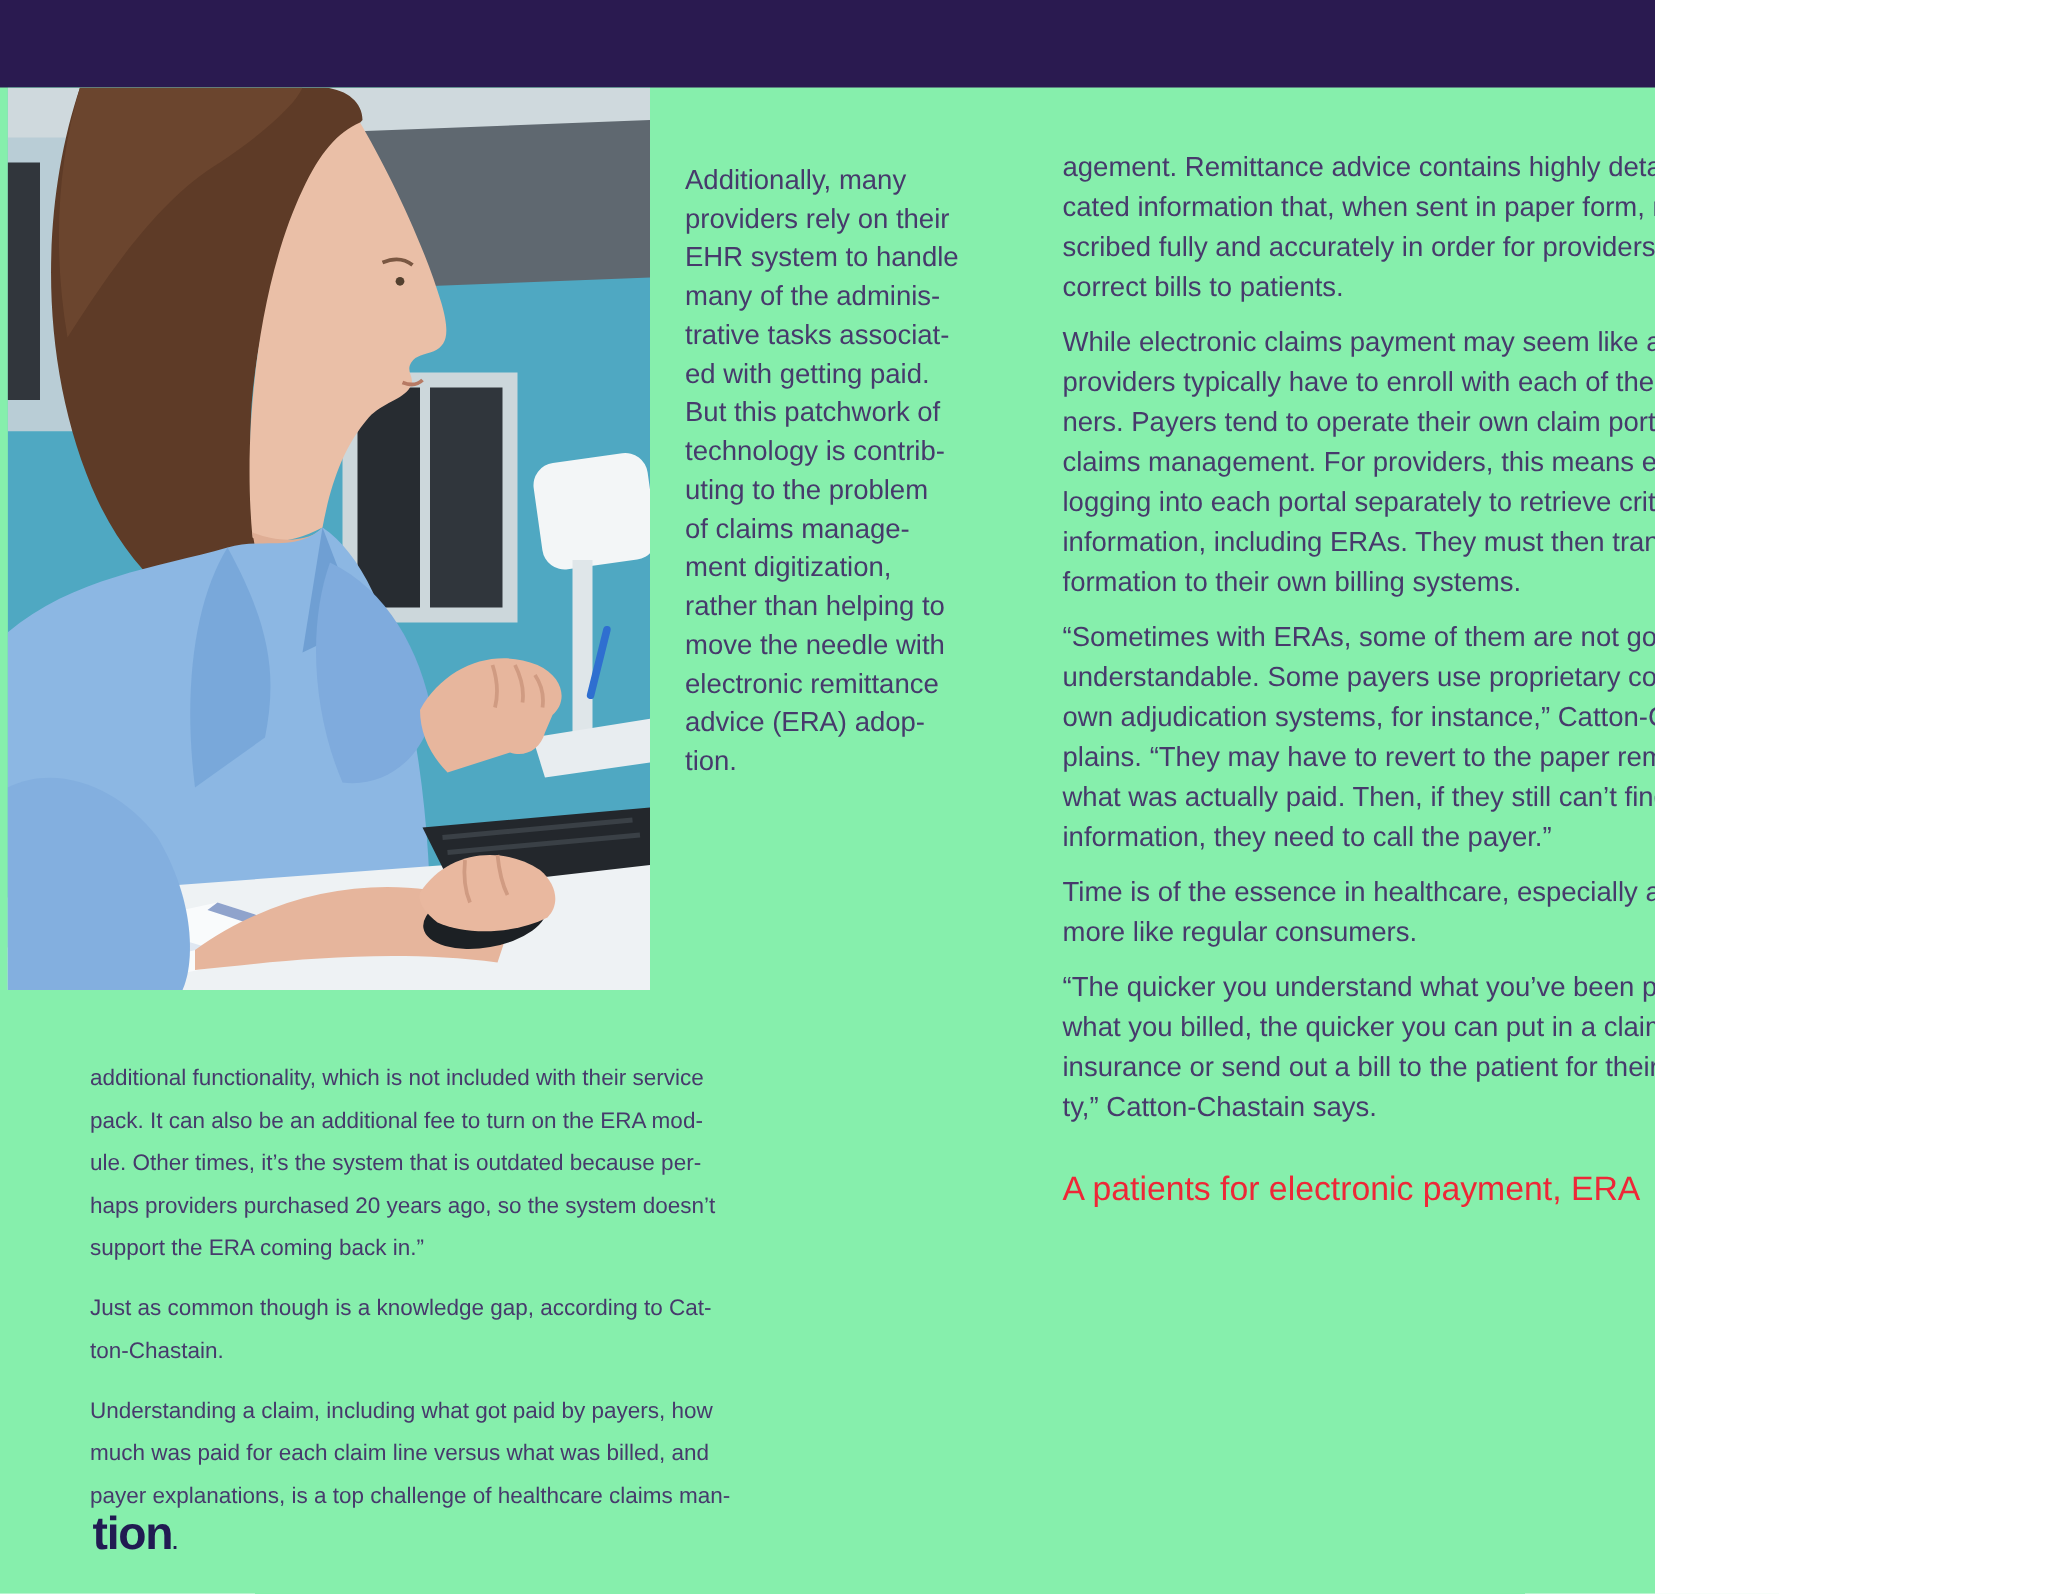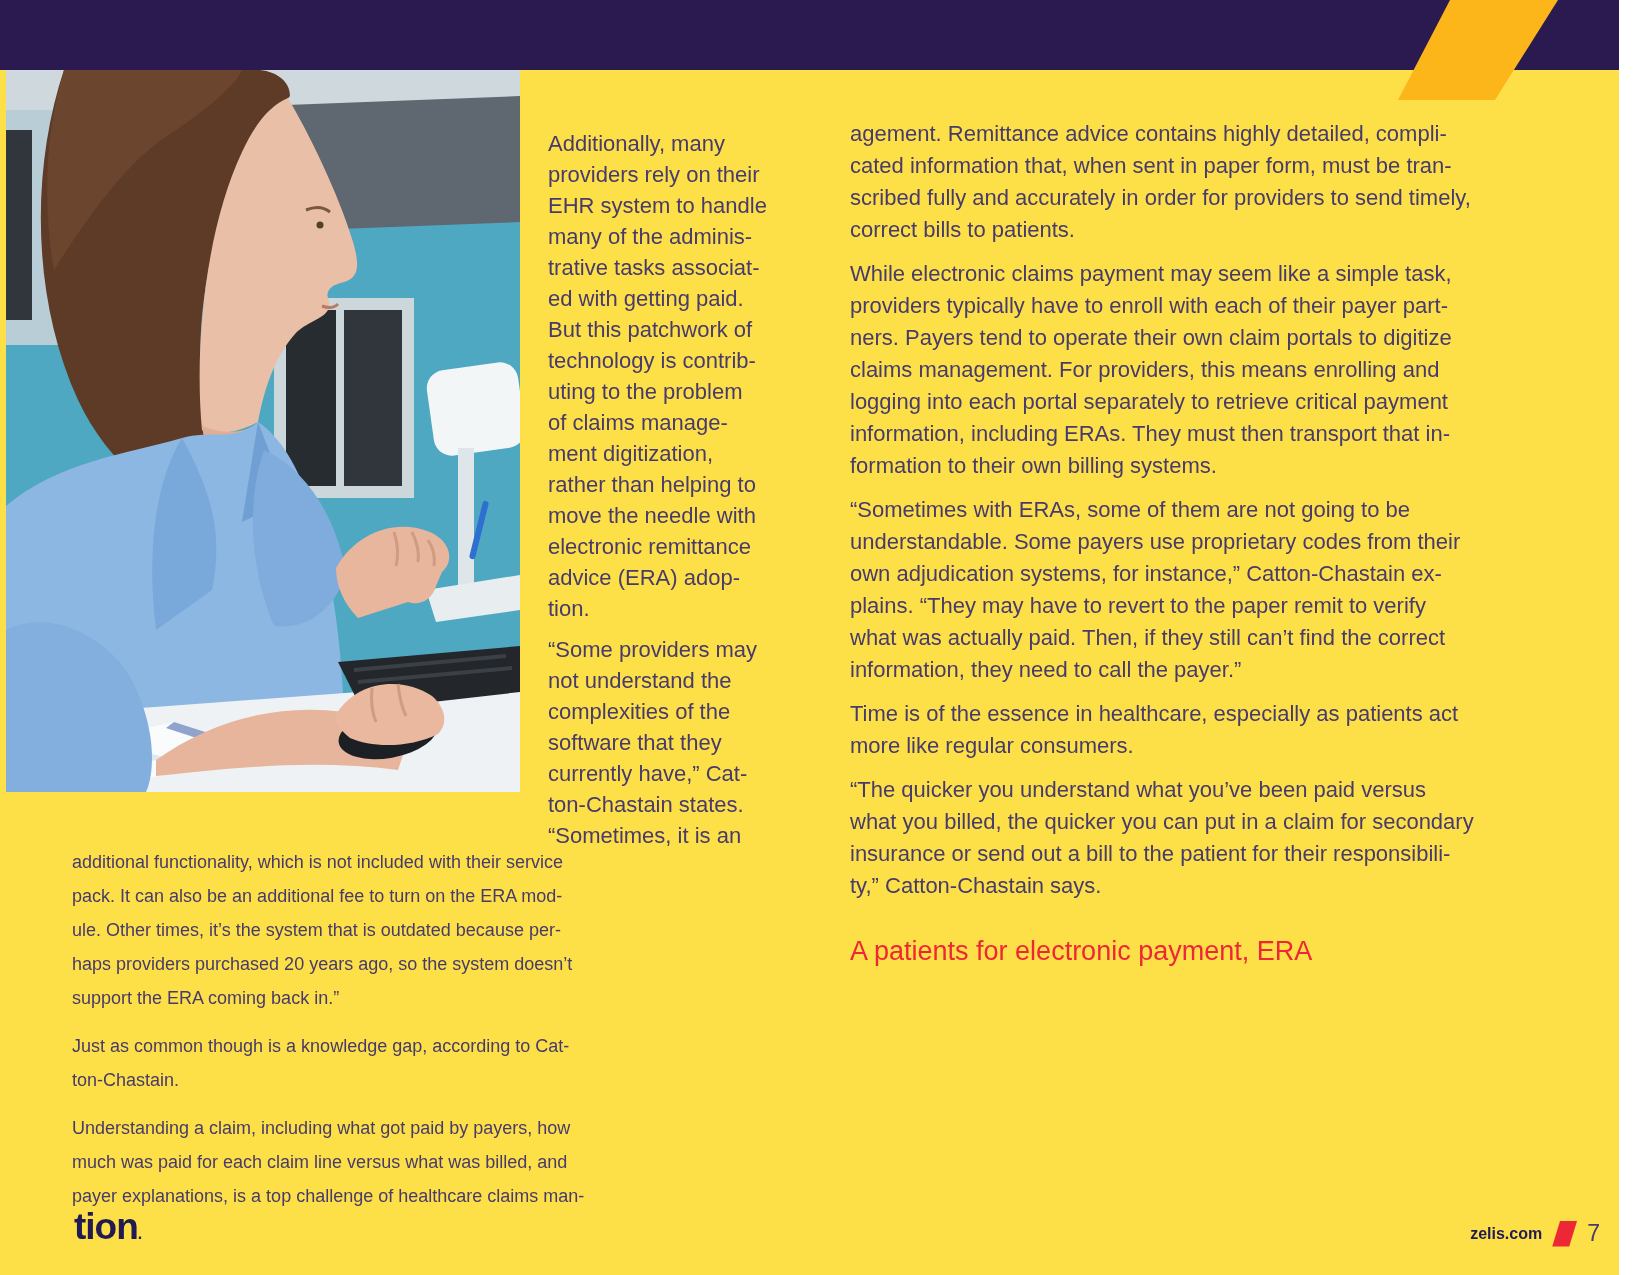--- a/index.html
+++ b/index.html
@@ -1,17 +1,17 @@
 <!DOCTYPE html>
 <html><head>
 <meta charset="utf-8">
 <style>
   html,body{margin:0;padding:0;background:#ffffff;}
   .page{
-    position:relative;width:1619px;height:1275px;background:#fde047;overflow:hidden;
+    position:relative;width:1324px;height:1275px;background:#86efac;overflow:hidden;
     font-family:"Liberation Sans",sans-serif;color:#473a6c;
   }
   
   .topbar{position:absolute;left:0;top:0;width:1650px;height:70px;background:#2a1a50;}
   .yellow-slash{
     position:absolute;left:1398px;top:0;width:160px;height:100px;background:#fcb61a;
     clip-path:polygon(32.5% 0, 100% 0, 60.6% 100%, 0 100%);
   }
   
   .photo{position:absolute;left:6px;top:70px;width:514px;height:722px;overflow:hidden;}
@@ -86,21 +86,20 @@
       <path d="M150,690 C220,640 300,630 368,648 L404,664 L392,700 C300,688 210,700 150,706 Z" fill="#e6b59c"></path>
       <ellipse cx="382" cy="664" rx="50" ry="24" fill="#1c2024" transform="rotate(-10 382 664)"></ellipse>
       <path d="M330,644 C352,610 396,606 426,626 C440,638 442,654 432,664 C404,678 366,678 344,668 C334,660 328,652 330,644 Z" fill="#e9b89f"></path>
       <path d="M366,618 q-2,20 4,34 M392,614 q2,20 8,32" stroke="#d09b82" stroke-width="3" fill="none"></path>
       <path d="M0,560 C40,540 90,560 120,600 C150,650 150,700 140,722 L0,722 Z" fill="#83afdf"></path>
     </svg>
   </div>
 
   <div class="txt narrowcol">
     <p>Additionally, many<br>providers rely on their<br>EHR system to handle<br>many of the adminis-<br>trative tasks associat-<br>ed with getting paid.<br>But this patchwork of<br>technology is contrib-<br>uting to the problem<br>of claims manage-<br>ment digitization,<br>rather than helping to<br>move the needle with<br>electronic remittance<br>advice (ERA) adop-<br>tion.</p>
-    <p>“Some providers may<br>not understand the<br>complexities of the<br>software that they<br>currently have,” Cat-<br>ton-Chastain states.<br>“Sometimes, it is an</p>
   </div>
 
   <div class="txt leftblock">
     <p>additional functionality, which is not included with their service<br>pack. It can also be an additional fee to turn on the ERA mod-<br>ule. Other times, it’s the system that is outdated because per-<br>haps providers purchased 20 years ago, so the system doesn’t<br>support the ERA coming back in.”</p>
     <p>Just as common though is a knowledge gap, according to Cat-<br>ton-Chastain.</p>
     <p>Understanding a claim, including what got paid by payers, how<br>much was paid for each claim line versus what was billed, and<br>payer explanations, is a top challenge of healthcare claims man-</p>
   </div>
 
   <div class="txt rightcol">
     <p>agement. Remittance advice contains highly detailed, compli-<br>cated information that, when sent in paper form, must be tran-<br>scribed fully and accurately in order for providers to send timely,<br>correct bills to patients.</p>

